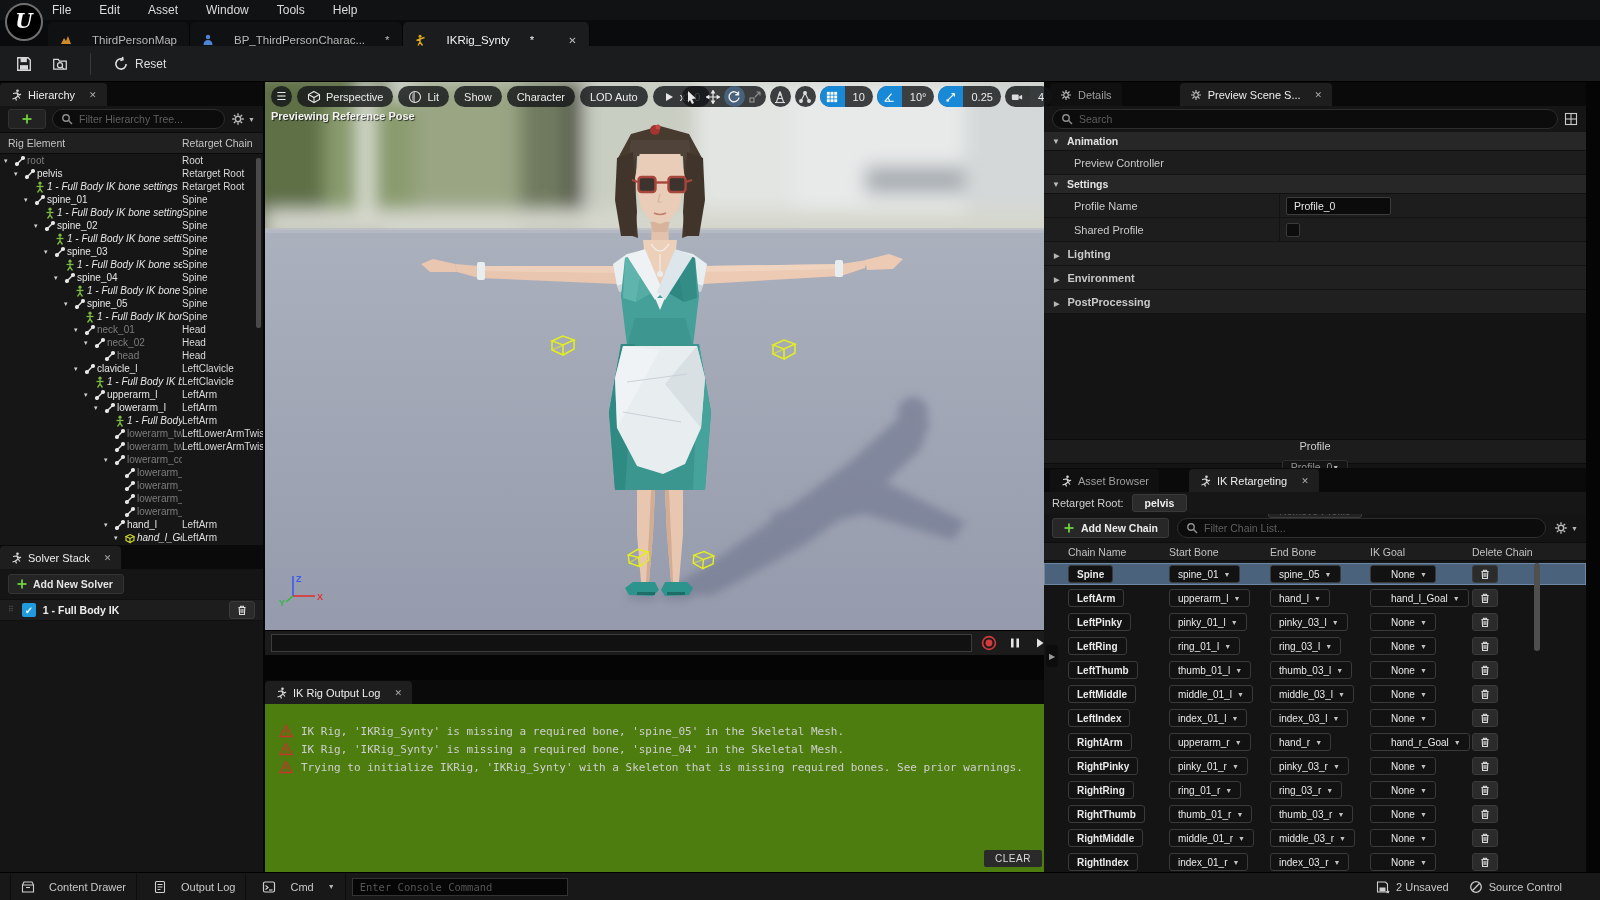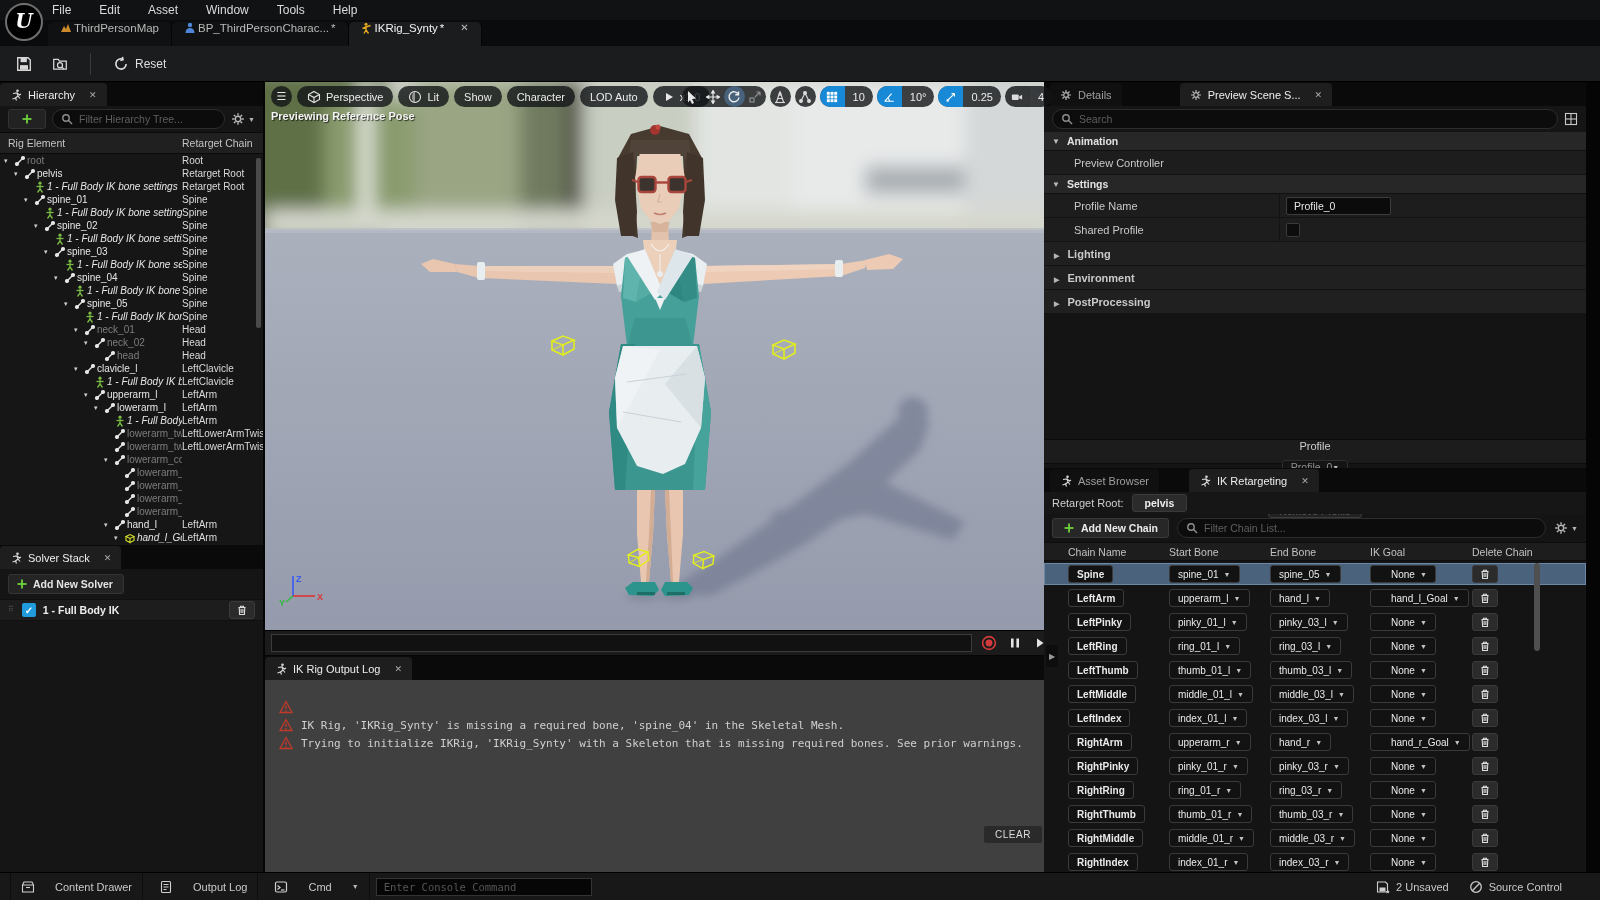--- a/index.html
+++ b/index.html
@@ -6,21 +6,21 @@
   html,body{width:1600px;height:900px;background:#000;overflow:hidden;}
   .app{position:relative;width:1600px;height:900px;background:#050505;color:#e0e0e0;}
   .abs{position:absolute;}
 
   
   .menubar{left:0;top:0;width:1600px;height:20px;background:#111214;display:flex;align-items:center;padding-left:52px;gap:28px;}
   .menuitem{font-size:12px;color:#dcdcdc;cursor:default;}
   .logo{left:5px;top:3px;width:38px;height:38px;border-radius:50%;border:2px solid #707070;background:#000;z-index:5;display:flex;align-items:center;justify-content:center;}
   .logo span{font-family:"DejaVu Serif",serif;font-style:italic;font-weight:bold;font-size:20px;color:#fff;transform:translateY(-1px);}
   .tabbar{left:0;top:20px;width:1600px;height:26px;background:#0a0b0c;display:flex;align-items:flex-end;padding-left:48px;}
-  .atab{height:24px;display:flex;align-items:flex-start;gap:2px;padding:0 12px;font-size:11.5px;color:#b9b9b9;background:#101112;border-right:1px solid #050505;border-top-left-radius:5px;border-top-right-radius:5px;}
+  .atab{height:24px;display:flex;align-items:flex-end;gap:20px;padding:0 12px;font-size:11.5px;color:#b9b9b9;background:#101112;border-right:1px solid #050505;border-top-left-radius:5px;border-top-right-radius:5px;}
   .atab.active{background:#1b1c1e;color:#f2f2f2;}
   .atab .closex{margin-left:14px;color:#bdbdbd;font-size:10px;}
   .assettoolbar{left:0;top:46px;width:1600px;height:36px;background:#1b1c1e;border-bottom:1px solid #000;display:flex;align-items:center;gap:8px;padding-left:10px;}
   .tbtn{display:flex;align-items:center;gap:6px;padding:4px 6px;border-radius:3px;color:#dedede;font-size:12px;}
   .vsep{width:1px;height:22px;background:#3a3a3a;margin:0 8px;}
 
   
   .panel{background:#151515;}
   .ptabs{height:24px;background:#0a0a0a;display:flex;align-items:flex-end;}
   .ptab{height:23px;display:flex;align-items:center;gap:6px;padding:0 10px;font-size:11px;color:#9f9f9f;background:#101010;border-top-left-radius:4px;border-top-right-radius:4px;margin-right:2px;}
@@ -83,21 +83,21 @@
   .snapill .blue{width:25px;height:21px;background:#1789d6;display:flex;align-items:center;justify-content:center;}
   .snapill .num{padding:0 8px;font-size:11px;color:#ececec;}
   .vpoverlay{position:absolute;left:6px;top:28px;font-size:11px;font-weight:bold;color:#f3f3f3;text-shadow:1px 1px 1px rgba(0,0,0,.7);z-index:2;}
 
   
   .timeline{left:265px;top:630px;width:791px;height:25px;background:#1b1b1b;border-top:1px solid #000;display:flex;align-items:center;padding:0 6px;gap:8px;}
   .tslider{flex:1;height:18px;background:#111;border:1px solid #3c3c3c;}
   .ticon{width:18px;height:18px;display:flex;align-items:center;justify-content:center;}
 
   
-  .logpanel{left:265px;top:656px;width:791px;height:217px;background:#404040;}
+  .logpanel{left:265px;top:680px;width:791px;height:217px;background:#4d7c0f;}
   .loglines{padding:18px 0 0 14px;}
   .logline{display:flex;align-items:center;gap:8px;height:18px;}
   .logtext{font-family:"DejaVu Sans Mono",monospace;font-size:11px;color:#cfcfcf;white-space:nowrap;}
   .clearbtn{position:absolute;right:14px;bottom:30px;width:58px;height:17px;background:#2a2a2a;color:#dcdcdc;font-size:10px;display:flex;align-items:center;justify-content:center;letter-spacing:.5px;border-radius:2px;}
 
   
   .right{left:1044px;top:82px;width:542px;height:790px;background:#141414;overflow:hidden;}
   .dsearchrow{height:26px;display:flex;align-items:center;gap:6px;padding:0 8px;background:#151515;}
   .dsearchrow .searchbox{flex:1;}
   .sechdr{height:19px;background:#272727;display:flex;align-items:center;gap:7px;padding:0 8px;font-size:10.5px;font-weight:bold;color:#e2e2e2;border-bottom:1px solid #101010;}
@@ -126,21 +126,21 @@
   .cpill{position:absolute;top:2px;height:18px;background:#121212;border:1px solid #3a3a3a;border-radius:3px;display:inline-flex;align-items:center;gap:5px;padding:0 8px;font-size:10px;color:#eaeaea;}
   .cpill.namep{font-weight:bold;}
   .cpill .chev{font-size:7px;color:#c2c2c2;}
   .np{left:24px;}.sp2{left:125px;}.ep{left:226px;}.gp{left:326px;padding-left:20px;}
   .ctrash{position:absolute;left:428px;top:2px;}
   .cscroll{position:absolute;right:46px;top:481px;width:6px;height:88px;background:#4f4f4f;border-radius:3px;}
   .expnub{left:1046px;top:645px;width:12px;height:22px;background:#0d0d0d;border-radius:3px 0 0 3px;display:flex;align-items:center;justify-content:center;font-size:8px;color:#9a9a9a;z-index:4;}
 
   
   .statusbar{left:0;top:872px;width:1600px;height:28px;background:#181818;border-top:1px solid #000;display:flex;align-items:center;gap:6px;padding:0 10px;}
-  .sbtn{display:flex;align-items:center;gap:20px;padding:0 10px;height:28px;font-size:11px;color:#c9c9c9;border-right:1px solid #0d0d0d;text-align:center;}
+  .sbtn{display:flex;align-items:center;gap:14px;padding:0 10px;height:28px;font-size:11px;color:#c9c9c9;border-right:1px solid #0d0d0d;text-align:center;}
   .consoleinput{width:216px;height:18px;background:#060606;border:1px solid #333;color:#9a9a9a;font-family:"DejaVu Sans Mono",monospace;font-size:10.5px;padding:0 7px;outline:none;}
   .consoleinput::placeholder{color:#555;}
   .sright{margin-left:auto;display:flex;align-items:center;gap:20px;margin-right:28px;}
   .sright .item{display:flex;align-items:center;gap:6px;font-size:11px;color:#c9c9c9;}
   .chevsm{font-size:7px;color:#b5b5b5;}
   .gearwrap{display:flex;align-items:center;gap:3px;}
 </style>
 </head>
 <body>
 
@@ -1158,20 +1158,21 @@
         <span>IK Rig Output Log</span>
         <span class="closex">✕</span>
       </div>
     </div>
     <div class="loglines">
 
         <div class="logline">
           <svg class="ic14">
             <use href="#i-warn"></use>
           </svg>
+          <span class="logtext">IK Rig, 'IKRig_Synty' is missing a required bone, 'spine_05' in the Skeletal Mesh.</span>
         </div>
 
         <div class="logline">
           <svg class="ic14">
             <use href="#i-warn"></use>
           </svg>
           <span class="logtext">IK Rig, 'IKRig_Synty' is missing a required bone, 'spine_04' in the Skeletal Mesh.</span>
         </div>
 
         <div class="logline">

